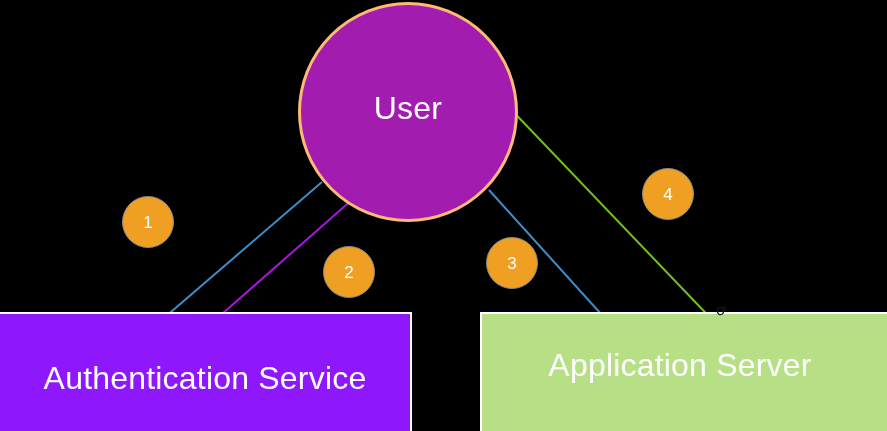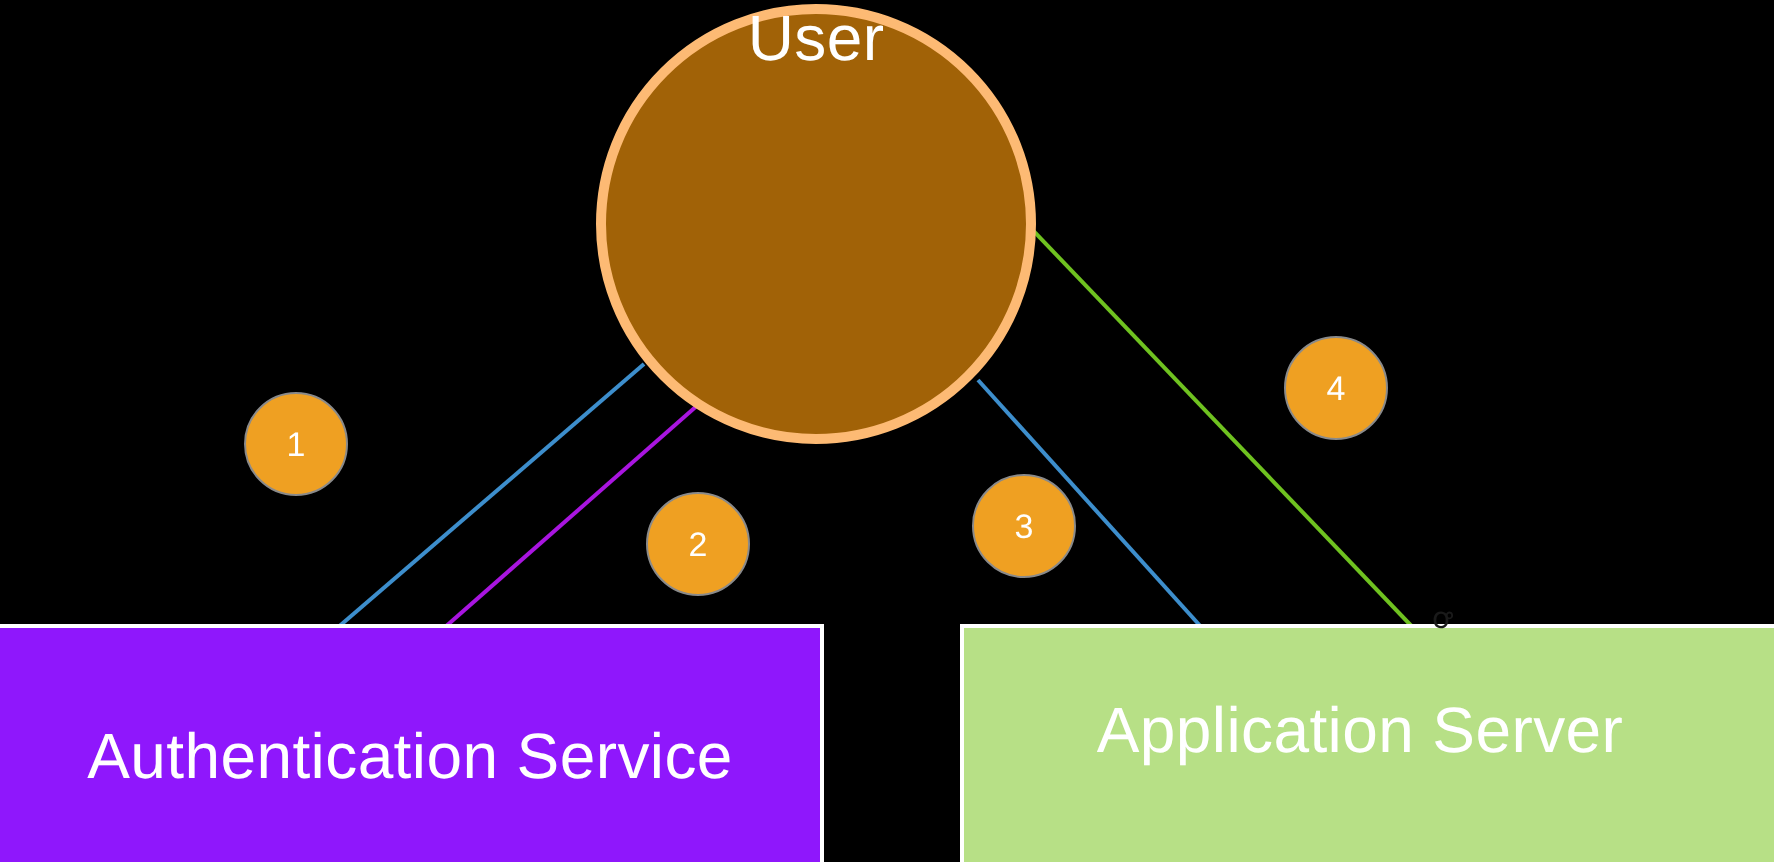--- a/index.html
+++ b/index.html
@@ -58,24 +58,25 @@
     left: -6px;
     text-align: right;
   }
   #node-user {
     position: absolute;
     left: 298px;
     top: 2px;
     width: 220px;
     height: 220px;
     border-radius: 50%;
-    background: #a16207;
-    border: 5px solid #fdba74;
+    background: #a21caf;
+    border: 3px solid #fdba74;
     box-sizing: border-box;
     display: flex;
+    align-items: center;
     justify-content: center;
     color: #ffffff;
   }
   #node-user .node-label {
     position: relative;
     top: -4px;
   }
   .badge {
     position: absolute;
     width: 52px;

